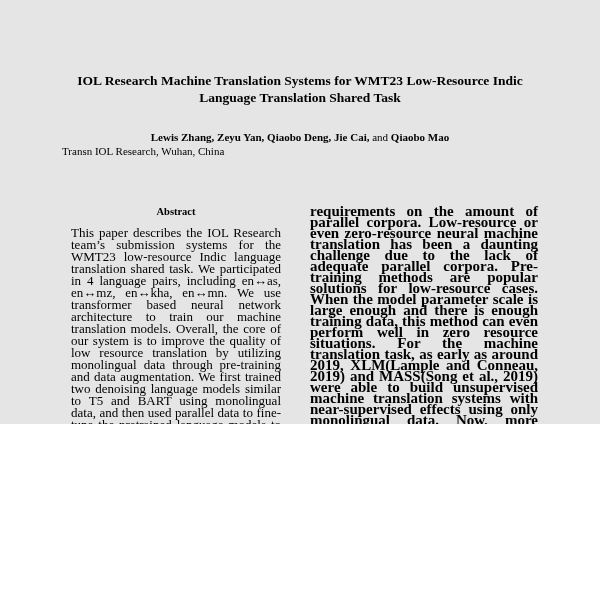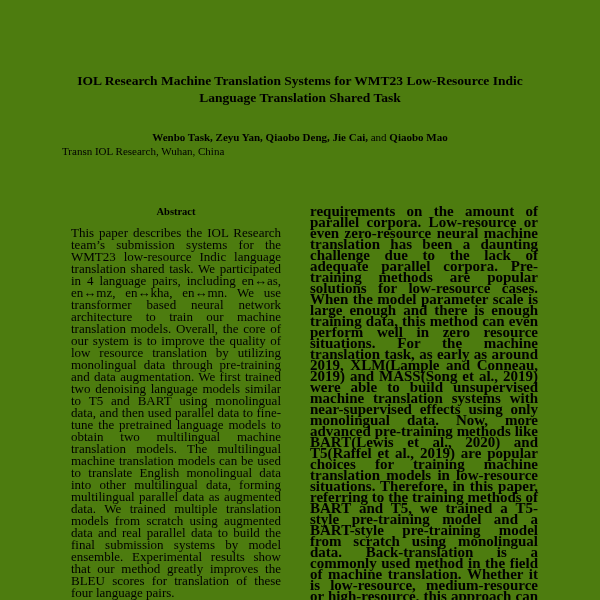--- a/index.html
+++ b/index.html
@@ -4,23 +4,23 @@
 <style>
   * { margin: 0; padding: 0; box-sizing: border-box; }
   html, body {
     width: 600px; height: 600px;
     background: #ffffff;
     overflow: hidden;
     font-family: "Liberation Serif", "DejaVu Serif", serif;
     color: #000000;
   }
   .page {
-    width: 600px; height: 600px;
+    width: 600px; height: 424px;
     padding: 72px 62px 0 62px;
-    background: #4d7c0f;
+    background: #e5e5e5;
     overflow: hidden;
   }
   .title {
     font-size: 13.5px;
     font-weight: bold;
     text-align: center;
     line-height: 17px;
     margin: 0 auto 24px auto;
     max-width: 470px;
   }
@@ -78,21 +78,21 @@
   .para-gap { margin-top: 0; }
 </style>
 </head>
 <body>
 
 <div class="page">
 
   <h1 class="title">IOL Research Machine Translation Systems for WMT23 Low-Resource Indic Language Translation Shared Task</h1>
 
   <div class="authors">
-    <span class="bold">Wenbo Task, Zeyu Yan, Qiaobo Deng, Jie Cai,</span>
+    <span class="bold">Lewis Zhang, Zeyu Yan, Qiaobo Deng, Jie Cai,</span>
     <span class="plain">and</span>
     <span class="bold">Qiaobo Mao</span>
   </div>
 
   <div class="affiliation">Transn IOL Research, Wuhan, China</div>
 
   <div class="columns">
 
     <div class="col">
       <div class="abstract-heading">Abstract</div>

